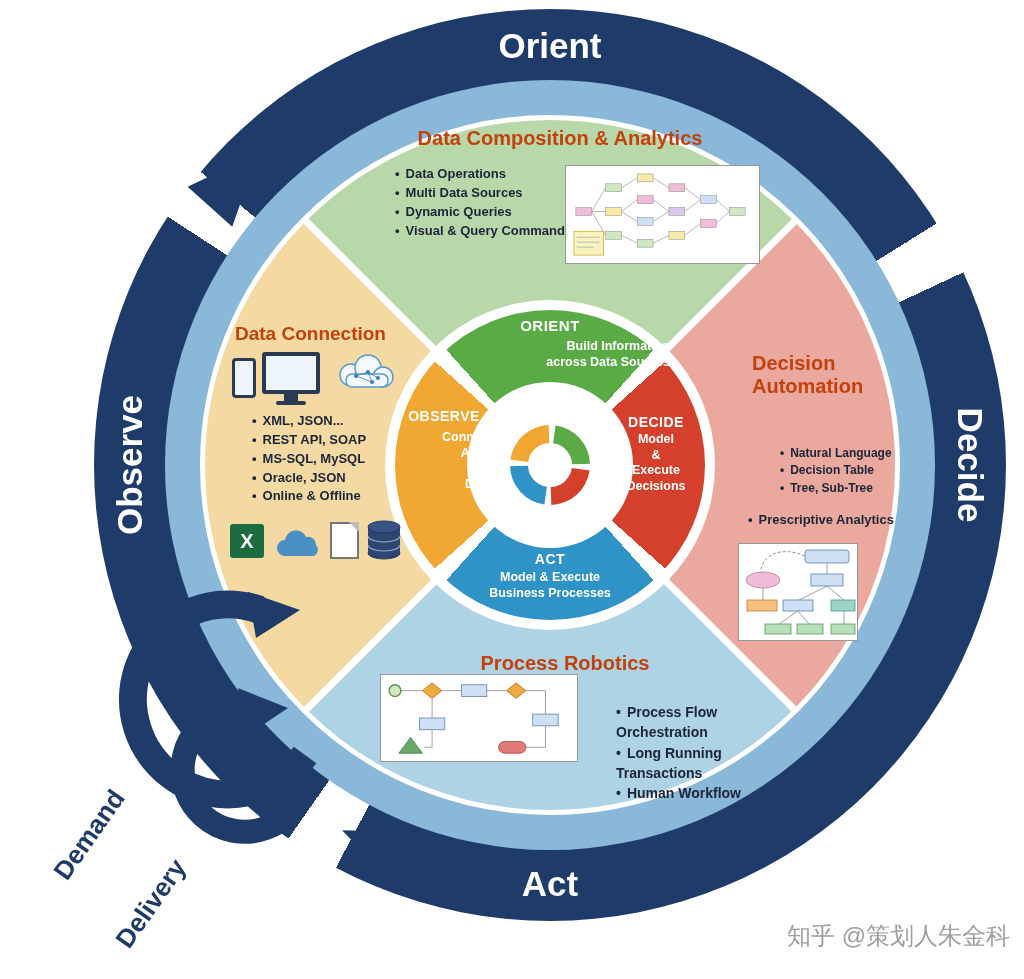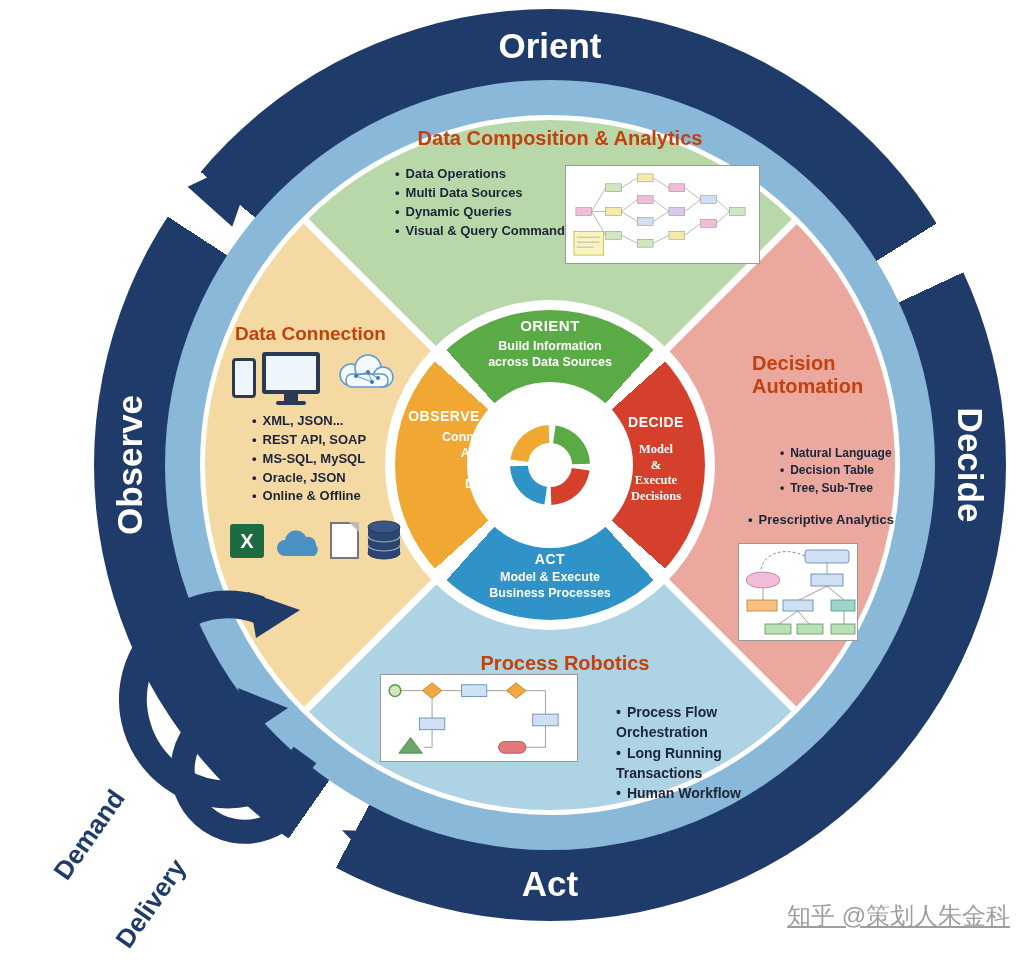--- a/index.html
+++ b/index.html
@@ -265,38 +265,38 @@
       <polygon points="30,64 42,80 18,80" fill="#6aa86a" stroke="#3a7a3a" stroke-width="0.8"></polygon>
     </svg>
   </div>
   <div class="abs bullets" style="left:616px;top:702px;width:180px;font-size:14px;">
     <div class="bullet-item">Process Flow Orchestration</div>
     <div class="bullet-item">Long Running Transactions</div>
     <div class="bullet-item">Human Workflow</div>
   </div>
 
   <div class="abs arc-title" style="left:450px;top:317px;width:200px;">ORIENT</div>
-  <div class="abs arc-desc" style="left:430px;top:339px;width:240px;">
+  <div class="abs arc-desc" style="left:430px;top:339px;width:240px;text-align:right;">
     <div>Build Information</div>
     <div>across Data Sources</div>
   </div>
 
   <div class="abs" style="left:396px;top:408px;width:96px;">
     <div class="arc-title" style="font-size:14px;">OBSERVE</div>
     <div class="arc-desc" style="margin-top:6px;text-align:right;">
       <div>Connect</div>
       <div>Apps</div>
       <div>&amp;</div>
       <div>Data</div>
     </div>
   </div>
 
   <div class="abs" style="left:608px;top:414px;width:96px;">
     <div class="arc-title" style="font-size:14px;">DECIDE</div>
-    <div class="arc-desc" style="margin-top:12px;font-family:Liberation Serif, serif;">
+    <div class="arc-desc" style="margin-top:2px;">
       <div>Model</div>
       <div>&amp;</div>
       <div>Execute</div>
       <div>Decisions</div>
     </div>
   </div>
 
   <div class="abs arc-title" style="left:450px;top:551px;width:200px;font-size:14px;">ACT</div>
   <div class="abs arc-desc" style="left:440px;top:570px;width:220px;">
     <div>Model &amp; Execute</div>
@@ -305,15 +305,15 @@
 
   <svg class="abs" style="left:100px;top:590px;" width="250" height="290" viewBox="0 0 250 290">
     <path d="M 160,20 A 95,95 0 1 0 205,165" fill="none" stroke="#1f3b69" stroke-width="28"></path>
     <polygon points="148,2 200,20 156,48" fill="#1f3b69"></polygon>
     <path d="M 150,118 A 62,62 0 1 0 190,222" fill="none" stroke="#1f3b69" stroke-width="24"></path>
     <polygon points="138,98 188,118 146,146" fill="#1f3b69"></polygon>
   </svg>
   <div class="abs rot-label" style="left:28px;top:800px;width:150px;transform:rotate(-55deg);">Demand</div>
   <div class="abs rot-label" style="left:88px;top:864px;width:160px;transform:rotate(-55deg);">Delivery</div>
 
-  <div class="abs watermark" style="left:640px;top:900px;width:370px;text-decoration:underline;">知乎 @策划人朱金科</div>
+  <div class="abs watermark" style="left:640px;top:920px;width:370px;">知乎 @策划人朱金科</div>
 
 </div>
 
 </body></html>

